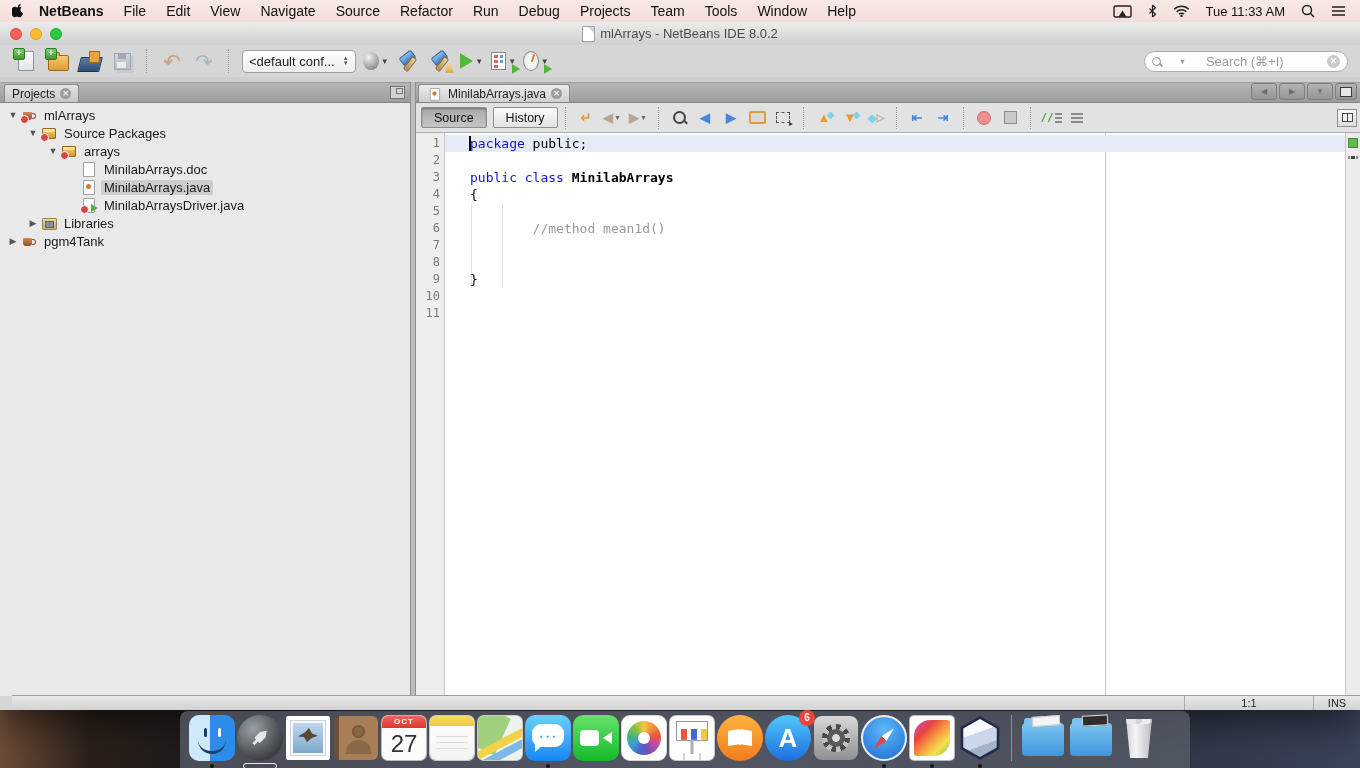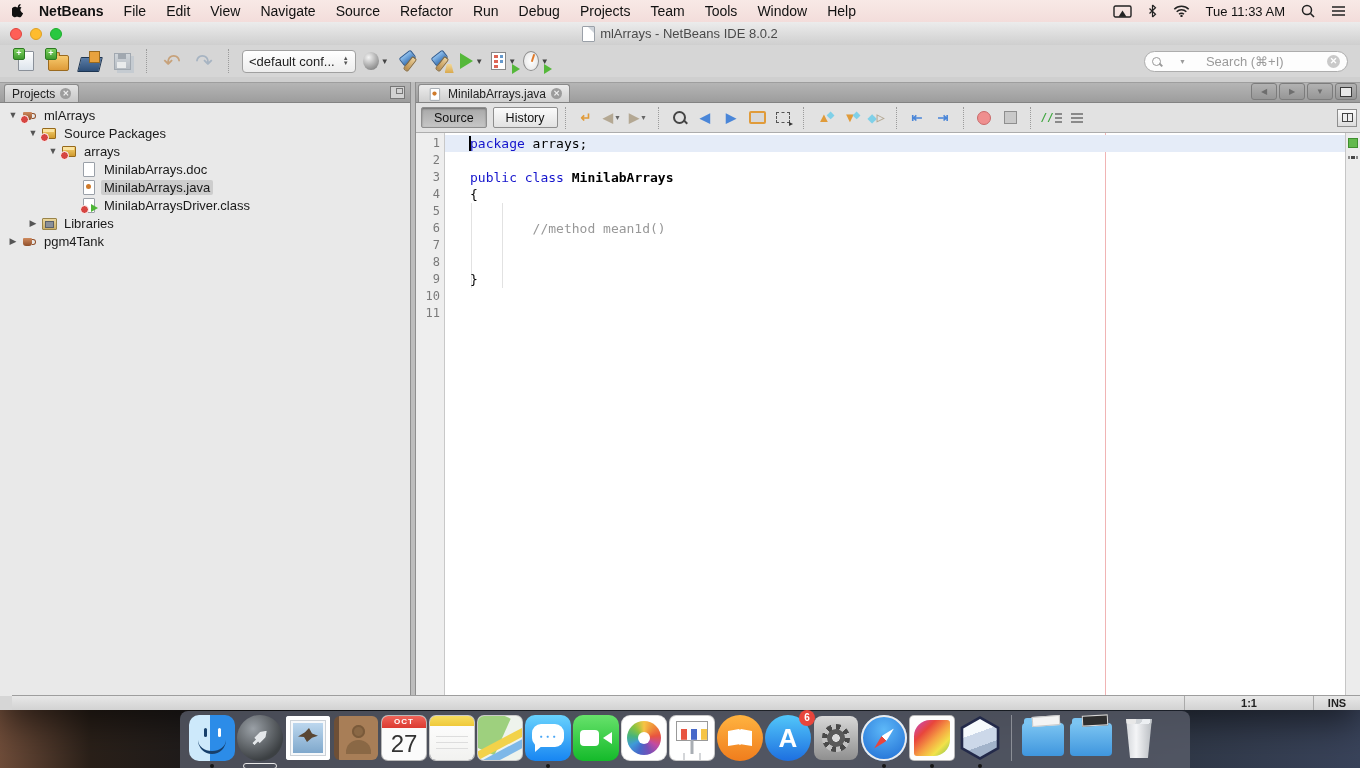--- a/index.html
+++ b/index.html
@@ -156,21 +156,21 @@
   .cls{font-weight:bold;color:#000;}
   .cm{color:#989898;}
   .caret{position:absolute;left:24px;top:1px;width:2px;height:15px;background:#000;}
   .marginline{position:absolute;top:0;bottom:0;left:660px;width:1px;background:#f0b4b4;}
   .iguide{position:absolute;width:1px;background:#e2e2e2;}
   .estripe{width:14px;flex:none;background:#ececec;border-left:1px solid #c6c6c6;}
   .esq{width:8px;height:8px;background:#63b94d;border:1px solid #3f8f2f;margin:5px auto 0;}
   .emark{width:10px;height:3px;margin:8px auto 0;background:linear-gradient(90deg,#888 0 2px,transparent 2px 3px,#444 3px 7px,transparent 7px 8px,#888 8px);}
   
   .statusbar{position:absolute;left:12px;right:0;bottom:0;height:14px;background:linear-gradient(#e8e8e8,#d2d2d2);
-    border-top:1px solid #9e9e9e;display:flex;align-items:center;font-size:11px;color:#222;font-weight:bold;}
+    border-top:1px solid #9e9e9e;display:flex;align-items:center;font-size:11px;color:#222;}
   .sbspace{flex:1;}
   .sbcell1{width:128px;text-align:center;border-left:1px solid #aaa;height:100%;line-height:14px;}
   .sbcell2{width:46px;text-align:center;border-left:1px solid #aaa;height:100%;line-height:14px;}
   
   .dock{position:absolute;left:180px;bottom:0;width:1010px;height:57px;background:rgba(90,94,106,.78);
     border-radius:8px 8px 0 0;display:flex;align-items:flex-start;padding:4px 8px 0;box-sizing:border-box;z-index:60;}
   .ditem{width:46px;height:46px;margin:0 1px;position:relative;flex:none;}
   .ditem .ic{font-style:normal;position:absolute;inset:0;display:block;}
   .dsep{width:1px;height:46px;background:rgba(255,255,255,.35);margin:0 7px;flex:none;}
   .dot{position:absolute;bottom:-7px;left:50%;transform:translateX(-50%);width:4px;height:4px;border-radius:50%;background:#161616;}
@@ -424,21 +424,21 @@
             <div class="trow sel" style="padding-left: 66px;">
               <span class="texp"></span>
               <span class="ticon ticon-java"></span>
               <span class="tlabel">MinilabArrays.java</span>
             </div>
             <div class="trow" style="padding-left: 66px;">
               <span class="texp"></span>
               <span class="ticon ticon-java-main-error">
                 <b class="eb"></b>
               </span>
-              <span class="tlabel">MinilabArraysDriver.class</span>
+              <span class="tlabel">MinilabArraysDriver.java</span>
             </div>
             <div class="trow" style="padding-left: 26px;">
               <span class="texp">▶</span>
               <span class="ticon ticon-libraries"></span>
               <span class="tlabel">Libraries</span>
             </div>
             <div class="trow" style="padding-left: 6px;">
               <span class="texp">▶</span>
               <span class="ticon ticon-project"></span>
               <span class="tlabel">pgm4Tank</span>
@@ -547,21 +547,21 @@
               <div class="gnum">7</div>
               <div class="gnum">8</div>
               <div class="gnum">9</div>
               <div class="gnum">10</div>
               <div class="gnum">11</div>
             </div>
           <div class="codearea" id="codearea">
             <div class="marginline"></div>
             <div class="iguide" style="left:26px;top:70px;height:85px;"></div>
             <div class="iguide" style="left:57px;top:70px;height:85px;"></div>
-          <div class="cl cur"><span class="kw">package</span><span class="pl"> arrays;</span><div class="caret"></div></div>
+          <div class="cl cur"><span class="kw">package</span><span class="pl"> public;</span><div class="caret"></div></div>
               <div class="cl"></div>
               <div class="cl"><span class="kw">public</span><span class="pl"> </span><span class="kw">class</span><span class="pl"> </span><span class="cls">MinilabArrays</span></div>
               <div class="cl"><span class="pl">{</span></div>
               <div class="cl"></div>
               <div class="cl"><span class="cm">        //method mean1d()</span></div>
               <div class="cl"></div>
               <div class="cl"></div>
               <div class="cl"><span class="pl">}</span></div>
               <div class="cl"></div>
             </div>

